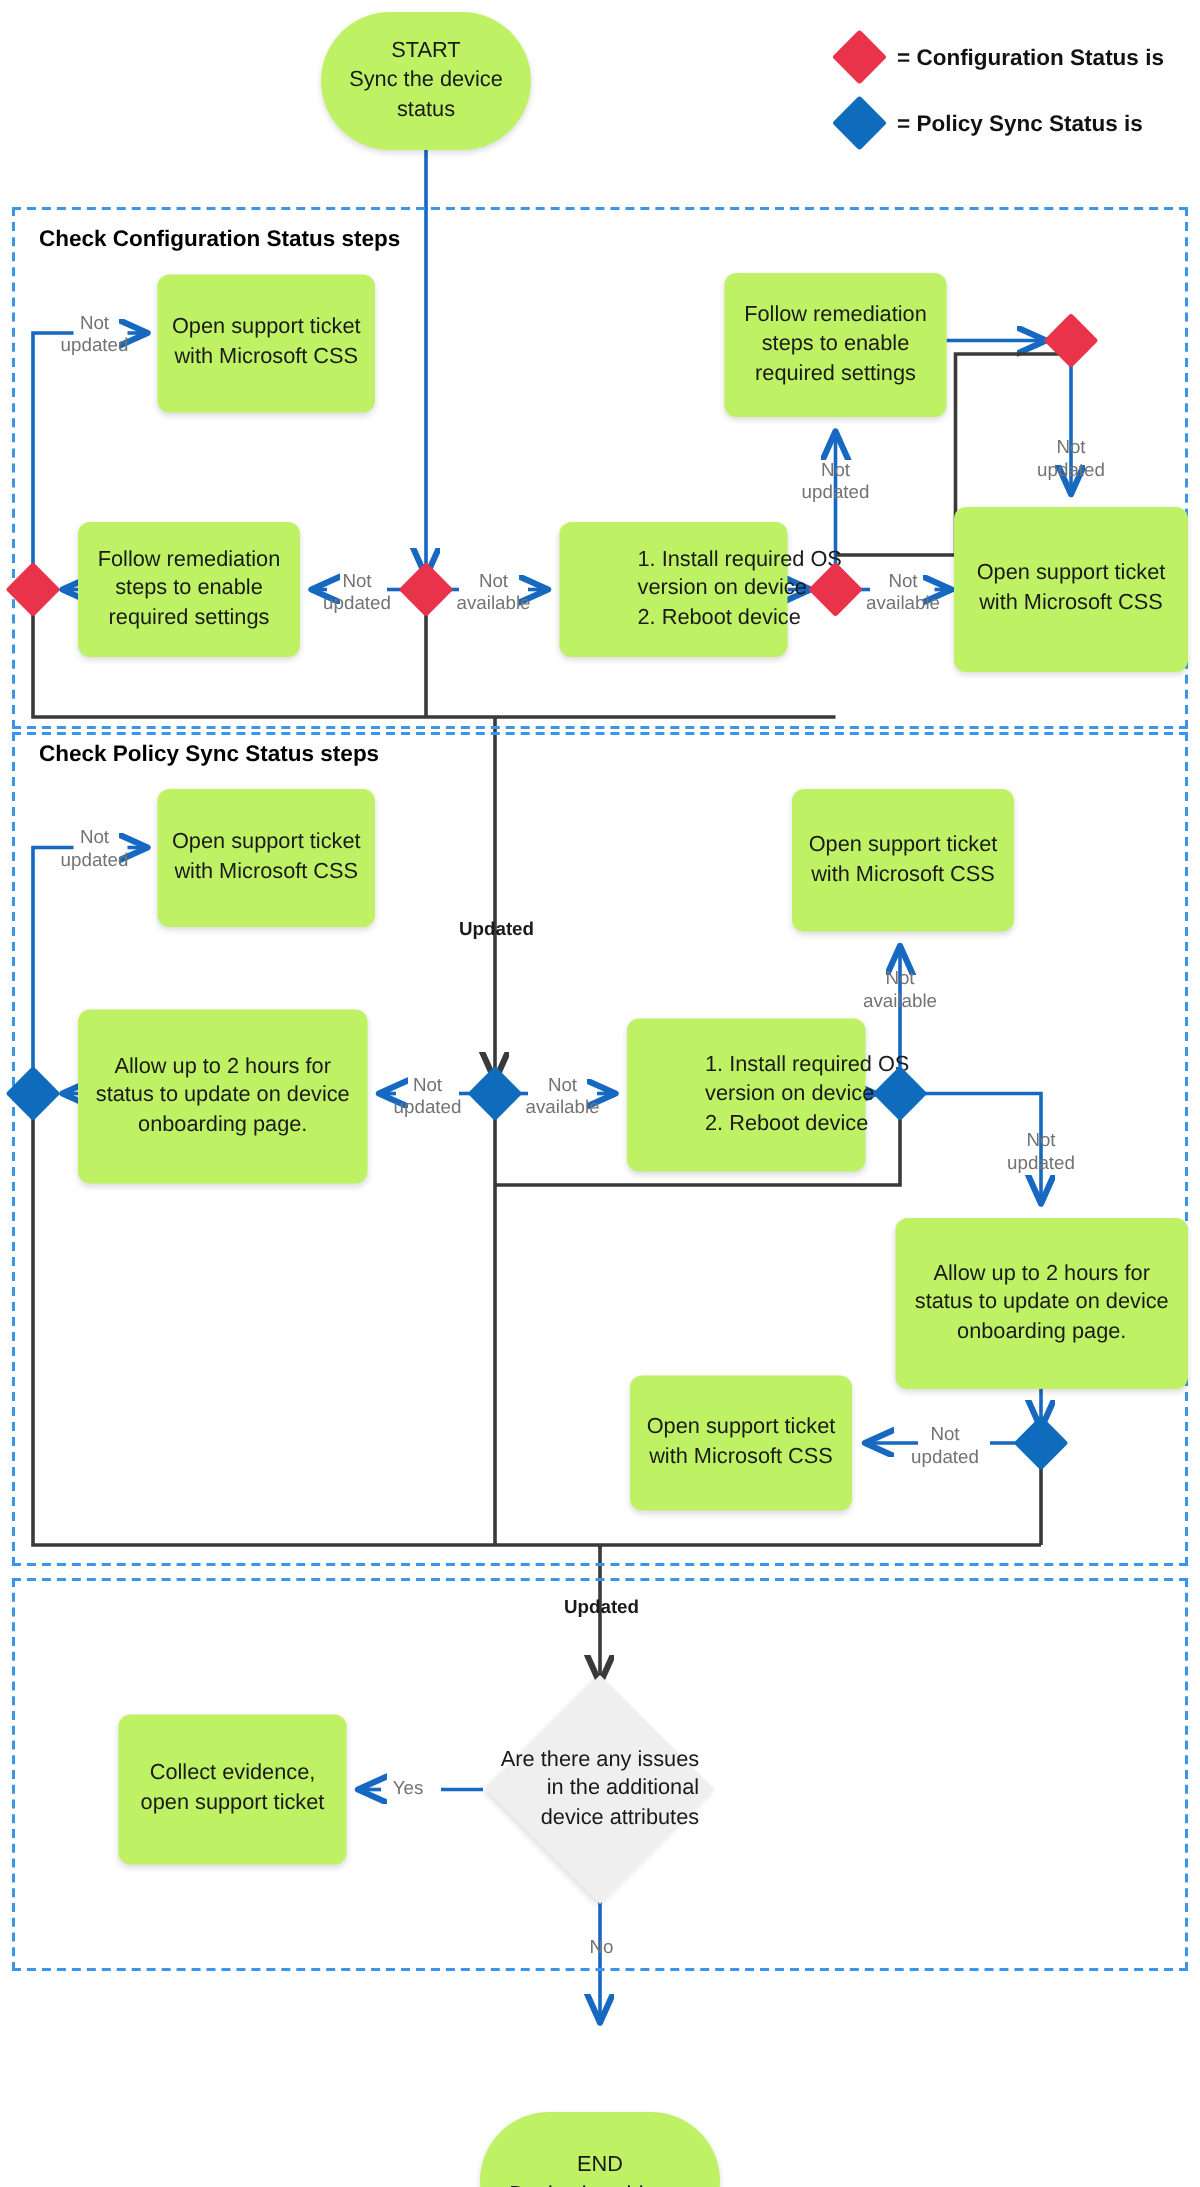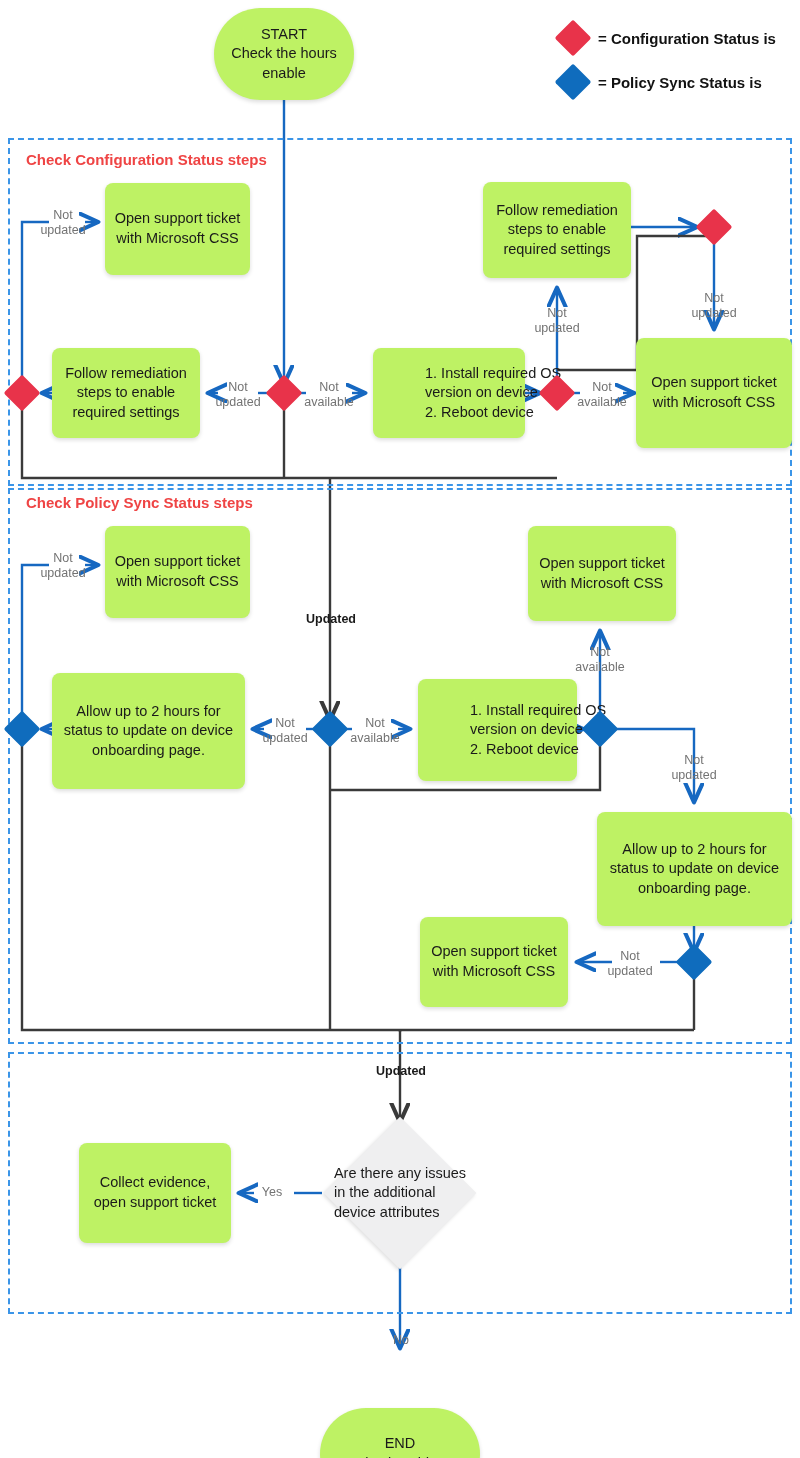--- a/index.html
+++ b/index.html
@@ -11,21 +11,21 @@
         box-shadow:0 2px 4px rgba(0,0,0,.14);
         display:flex;align-items:center;justify-content:center;
         text-align:center;color:#1a1a1a;font-size:14.5px;line-height:1.35;
         box-sizing:border-box;padding:6px 8px;}
   .node.term{border-radius:60px;}
   .node.ol{text-align:left;justify-content:flex-start;}
   .node .ol-wrap{display:block;margin-left:44px;}
   .node .ol-wrap div{white-space:nowrap;}
 
   .zone{position:absolute;border:2px dashed #3b95e8;box-sizing:border-box;}
-  .zone-title{position:absolute;font-size:15px;font-weight:bold;color:#ef4444;white-space:nowrap;}
+  .zone-title{position:absolute;font-size:15px;font-weight:bold;color:#000000;white-space:nowrap;}
 
   .lab{position:absolute;font-size:12.5px;line-height:1.18;color:#737373;text-align:center;white-space:pre-line;}
   .lab.dark{color:#1a1a1a;font-weight:bold;font-size:12.5px;}
 
   .legend-row{position:absolute;display:flex;align-items:center;gap:12px;}
   .legend-text{font-size:15px;font-weight:bold;color:#121212;white-space:nowrap;}
   .dia{width:26px;height:26px;transform:rotate(45deg);border-radius:2px;}
   .dia.red{background:#e8334a;}
   .dia.blue{background:#0f6cbd;}
 </style>
@@ -126,22 +126,22 @@
     <div class="dia blue"></div>
     <div class="legend-text">= Policy Sync Status is</div>
   </div>
   <div class="legend-row" style="left:560px;top:25px;">
     <div class="dia red"></div>
     <div class="legend-text">= Configuration Status is</div>
   </div>
 
   <div class="node term" style="left:214px;top:8px;width:140px;height:92px;flex-direction:column;">
     <div>START</div>
-    <div>Check the hours</div>
-    <div>enable</div>
+    <div>Sync the device</div>
+    <div>status</div>
   </div>
 
   <div class="zone" style="left:8px;top:138px;width:784px;height:348px;"></div>
   <div class="zone-title" style="left:26px;top:151px;">Check Configuration Status steps</div>
 
   <div class="node" style="left:105px;top:183px;width:145px;height:92px;white-space:pre-line;">Open support ticket
 with Microsoft CSS</div>
 
   <div class="node" style="left:52px;top:348px;width:148px;height:90px;white-space:pre-line;">Follow remediation
 steps to enable
@@ -228,25 +228,25 @@
 updated</div>
 
   <div class="zone" style="left:8px;top:1052px;width:784px;height:262px;"></div>
 
   <div class="lab dark" style="left:370px;top:1064px;width:62px;">Updated</div>
 
   <div class="node" style="left:79px;top:1143px;width:152px;height:100px;white-space:pre-line;">Collect evidence,
 open support ticket</div>
 
   <div class="lab" style="left:255px;top:1185px;width:34px;">Yes</div>
-  <div class="lab" style="left:384px;top:1333px;width:34px;">No</div>
+  <div class="lab" style="left:384px;top:1291px;width:34px;">No</div>
 
   <div style="position:absolute;left:324px;top:1117px;width:152px;height:152px;">
     <div style="position:absolute;left:22px;top:22px;width:108px;height:108px;background:#efeff0;transform:rotate(45deg);box-shadow:0 2px 4px rgba(0,0,0,.12);"></div>
-    <div style="position:absolute;left:-14px;top:0;width:180px;height:152px;display:flex;align-items:center;justify-content:center;text-align:left;font-size:14.5px;line-height:1.35;color:#1a1a1a;white-space:pre-line;">Are there any issues
+    <div style="position:absolute;left:-14px;top:0;width:180px;height:152px;display:flex;align-items:center;justify-content:center;text-align:right;font-size:14.5px;line-height:1.35;color:#1a1a1a;white-space:pre-line;">Are there any issues
 in the additional
 device attributes</div>
   </div>
 
   <div class="node term" style="left:320px;top:1408px;width:160px;height:92px;flex-direction:column;">
     <div>END</div>
     <div>Device is evidence</div>
   </div>
 
 </div>

